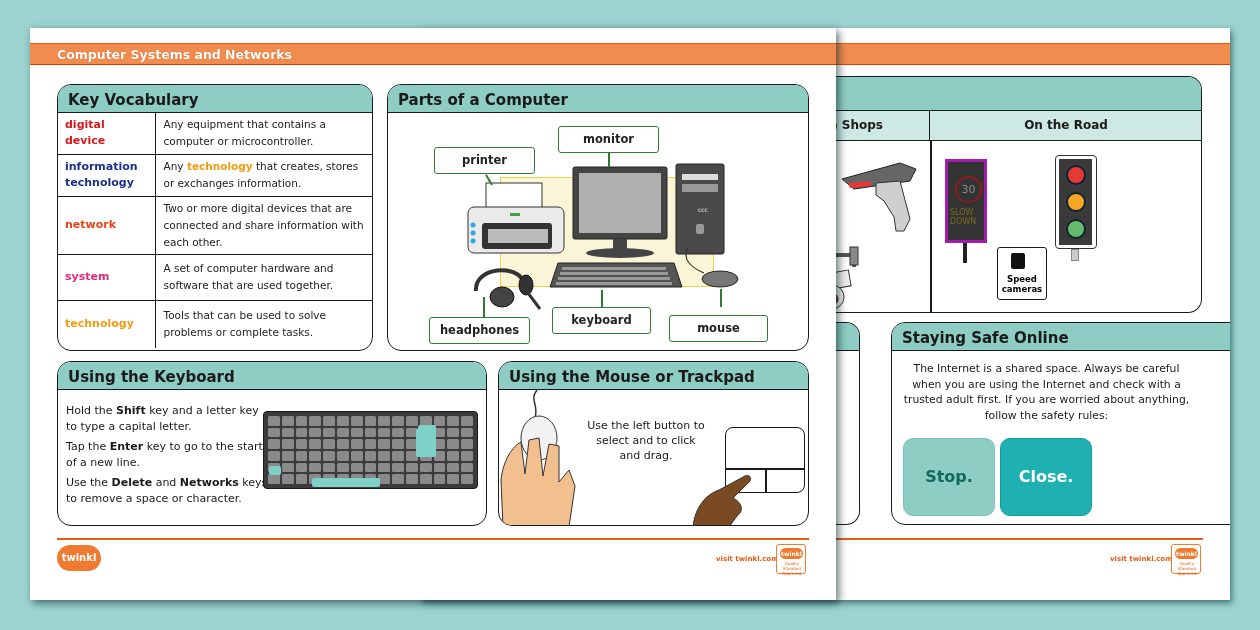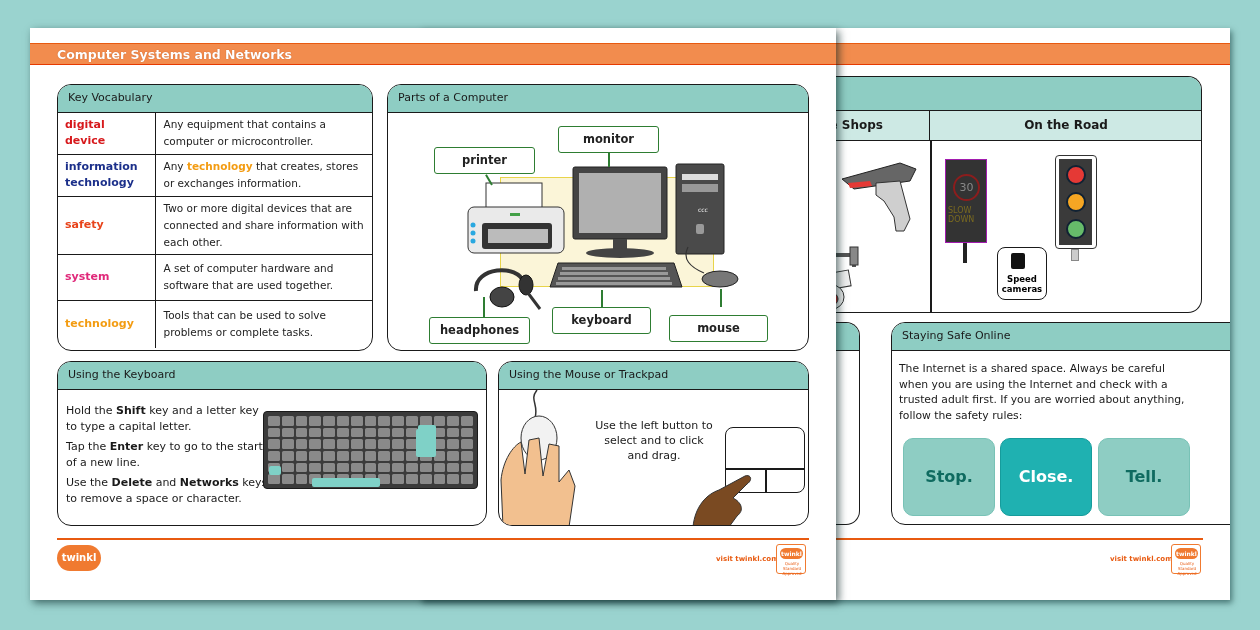--- a/index.html
+++ b/index.html
@@ -7,21 +7,21 @@
   body { background: #9ad3cf; font-family: "DejaVu Sans", "Liberation Sans", sans-serif; position: relative; }
 
   .page { position: absolute; background: #fff; box-shadow: 2px 3px 6px rgba(0,40,40,0.55); overflow: hidden; }
   .page-back { left: 420px; top: 28px; width: 810px; height: 572px; }
   .page-front { left: 30px; top: 28px; width: 806px; height: 572px; box-shadow: 3px 3px 8px rgba(0,30,30,0.6); z-index: 2; }
 
   .title-bar { position: absolute; left: 0; right: 0; top: 15px; height: 22px; background: #f28c4e; border-top: 1px solid #e85a10; border-bottom: 1.5px solid #e63a00; }
   .title-bar span { position: absolute; left: 27px; top: 3px; color: #fff; font-weight: bold; font-size: 12.5px; text-shadow: 0 0 1px #b24a10; }
 
   .panel { position: absolute; border: 1.6px solid #1a1a1a; border-radius: 14px; overflow: hidden; background: #fff; }
-  .panel-head { height: 28px; background: #8ecdc3; border-bottom: 1.5px solid #1a1a1a; font-weight: normal; font-size: 11px; color: #1a1a1a; padding: 6px 0 0 10px; }
+  .panel-head { height: 28px; background: #8ecdc3; border-bottom: 1.5px solid #1a1a1a; font-weight: bold; font-size: 15px; color: #1a1a1a; padding: 6px 0 0 10px; }
 
   
   .vocab-table { width: 100%; border-collapse: collapse; }
   .vocab-table td { border-bottom: 1.2px solid #1a1a1a; font-size: 10.5px; vertical-align: middle; }
   .vocab-table tr:last-child td { border-bottom: none; }
   .vocab-table td.term { width: 97px; border-right: 1.2px solid #1a1a1a; padding: 0 7px; font-weight: bold; font-size: 11px; line-height: 16px; }
   .vocab-table td.def { padding: 0 8px; line-height: 17px; color: #222; }
   .hl { color: #f39c12; font-weight: bold; }
 
   
@@ -75,27 +75,27 @@
     </svg>
 
     <svg style="position:absolute; left:60px; top:160px;" width="56" height="80" viewBox="0 0 56 80">
       <path d="M18 40 L18 18 L44 18 L44 30" fill="none" stroke="#555" stroke-width="4"></path>
       <rect x="40" y="10" width="8" height="18" fill="#888" stroke="#333"></rect>
       <rect x="4" y="36" width="36" height="16" fill="#eee" stroke="#333" transform="rotate(-10 22 44)"></rect>
       <circle cx="22" cy="60" r="12" fill="#f0f0f0" stroke="#333"></circle>
       <circle cx="22" cy="62" r="6" fill="#c62828" stroke="#333"></circle>
     </svg>
 
-    <div style="position:absolute; left:195px; top:82px; width:42px; height:84px; background:#333; border:1px solid #a21caf;">
+    <div style="position:absolute; left:195px; top:82px; width:42px; height:84px; background:#333; border:3px solid #a21caf;">
       <div style="position:absolute; left:7px; top:14px; width:27px; height:27px; border:2px solid #8b1d1d; border-radius:50%; color:#888; font-size:11px; text-align:center; line-height:23px;">30</div>
       <div style="position:absolute; left:2px; top:46px; width:38px; font-size:8px; color:#7a6a20; line-height:9px;">SLOW DOWN</div>
     </div>
     <div style="position:absolute; left:213px; top:166px; width:4px; height:20px; background:#222;"></div>
 
-    <div style="position:absolute; left:247px; top:170px; width:50px; height:53px; border:1.5px solid #1a1a1a; border-radius:8px; background:#fff;">
+    <div style="position:absolute; left:247px; top:170px; width:50px; height:53px; border:1.5px solid #1a1a1a; border-radius:3px; background:#fff;">
       <div style="position:absolute; left:13px; top:5px; width:14px; height:16px; background:#111; border-radius:2px;"></div>
       <div style="position:absolute; left:0; top:26px; width:48px; font-size:8.5px; font-weight:bold; text-align:center; line-height:10px;">Speed cameras</div>
     </div>
 
     <div style="position:absolute; left:305px; top:78px; width:42px; height:94px; background:#fff; border:1.5px solid #333; border-radius:4px;">
       <div style="position:absolute; left:3px; top:3px; width:33px; height:86px; background:#3a3a3a;"></div>
       <div style="position:absolute; left:10px; top:9px; width:20px; height:20px; border-radius:50%; background:#e53935; border:2px solid #123;"></div>
       <div style="position:absolute; left:10px; top:36px; width:20px; height:20px; border-radius:50%; background:#f5a623; border:2px solid #123;"></div>
       <div style="position:absolute; left:10px; top:63px; width:20px; height:20px; border-radius:50%; background:#66bb6a; border:2px solid #123;"></div>
     </div>
@@ -105,24 +105,23 @@
   <div class="panel" style="left:330px; top:294px; width:110px; height:203px; border-left:none; border-radius:0 14px 14px 0;">
     <div class="panel-head"></div>
     <div style="position:absolute; left:-30px; top:50px; width:64px; height:150px; border:1.5px dashed #29a8e0; border-radius:32px;"></div>
     <div style="position:absolute; left:-8px; top:36px; width:16px; height:24px; background:#f4e27a; border:1.5px solid #333; border-radius:50%;"></div>
     <div style="position:absolute; left:-6px; top:92px; width:22px; height:22px; background:#8a5a32; border-radius:50%; border-top:6px solid #222;"></div>
     <div style="position:absolute; left:-8px; top:114px; width:26px; height:40px; background:#cfe6f0; border:1px solid #555; border-radius:6px 6px 0 0;"></div>
   </div>
 
   <div class="panel" style="left:471px; top:294px; width:362px; height:203px;">
     <div class="panel-head">Staying Safe Online</div>
-    <div style="position:absolute; left:7px; top:38px; width:295px; font-size:10.8px; line-height:15.5px; color:#1a1a1a;">The Internet is a shared space. Always be careful when you are using the Internet and check with a trusted adult first. If you are worried about anything, follow the safety rules:</div>
+    <div style="position:absolute; left:7px; top:38px; width:295px; font-size:10.8px; line-height:15.5px; color:#1a1a1a;text-align:center;">The Internet is a shared space. Always be careful when you are using the Internet and check with a trusted adult first. If you are worried about anything, follow the safety rules:</div>
     <div class="rule-btn" style="left:11px;">Stop.</div>
     <div class="rule-btn active" style="left:108px;">Close.</div>
-    <div class="rule-btn" style="left:206px;">Tell.</div>
   </div>
 
   <div class="footer-line" style="left:400px; right:27px;"></div>
   <div class="visit" style="left:690px; top:527px;">visit twinkl.com</div>
   <div class="badge" style="left:751px; top:516px;">
     <div class="cloud">twinkl</div>
     <div class="small">Quality Standard Approved</div>
   </div>
 </div>
 
@@ -137,21 +136,21 @@
       <tbody>
           <tr style="height:41px;">
         <td class="term" style="color:#d7191c;">digital device</td>
         <td class="def">Any equipment that contains a computer or microcontroller.</td>
       </tr>
       <tr style="height:42px;">
         <td class="term" style="color:#1b2f8a;">information technology</td>
         <td class="def"><span>Any </span><span class="hl">technology</span><span> that creates, stores or exchanges information.</span></td>
       </tr>
       <tr style="height:58px;">
-        <td class="term" style="color:#e8431a;">safety</td>
+        <td class="term" style="color:#e8431a;">network</td>
         <td class="def">Two or more digital devices that are connected and share information with each other.</td>
       </tr>
       <tr style="height:46px;">
         <td class="term" style="color:#e0297a;margin-left:40px;">system</td>
         <td class="def">A set of computer hardware and software that are used together.</td>
       </tr>
       <tr style="height:48px;">
         <td class="term" style="color:#f39c12;">technology</td>
         <td class="def">Tools that can be used to solve problems or complete tasks.</td>
       </tr>
@@ -331,21 +330,21 @@
     </div>
   </div>
 
   <div class="panel" style="left:468px; top:333px; width:311px; height:165px;">
     <div class="panel-head">Using the Mouse or Trackpad</div>
     <svg style="position:absolute; left:0; top:28px;" width="80" height="137" viewBox="0 0 80 137">
       <path d="M38 0 C30 10 40 14 36 28" fill="none" stroke="#333" stroke-width="1.5"></path>
       <ellipse cx="40" cy="48" rx="18" ry="22" fill="#f2f2f2" stroke="#333"></ellipse>
       <path d="M4 137 L2 90 C4 70 14 56 22 52 L26 84 L30 50 L40 48 L44 86 L50 54 L60 56 L60 92 L70 80 L76 96 L70 137 Z" fill="#f2c08f" stroke="#333"></path>
     </svg>
-    <div style="position:absolute; left:95px; top:56px; width:120px; font-size:11px; line-height:15px; text-align:center; color:#1a1a1a;">Use the left button to select and to click and drag.</div>
+    <div style="position:absolute; left:87px; top:56px; width:120px; font-size:11px; line-height:15px; text-align:center; color:#1a1a1a;">Use the left button to select and to click and drag.</div>
     <div style="position:absolute; left:226px; top:65px; width:80px; height:66px; border:1.5px solid #1a1a1a; border-radius:8px; background:#fff;">
       <div style="position:absolute; left:0; right:0; top:40px; height:1.5px; background:#1a1a1a;"></div>
       <div style="position:absolute; left:39px; top:40px; bottom:0; width:1.5px; background:#1a1a1a;"></div>
     </div>
     <svg style="position:absolute; left:190px; top:108px;" width="70" height="57" viewBox="0 0 70 57">
       <path d="M4 57 C6 36 18 24 30 20 L56 6 C62 4 64 10 58 14 L44 28 C52 32 56 40 48 46 L40 57 Z" fill="#7a4a22" stroke="#333"></path>
     </svg>
   </div>
 
   <div class="footer-line"></div>

